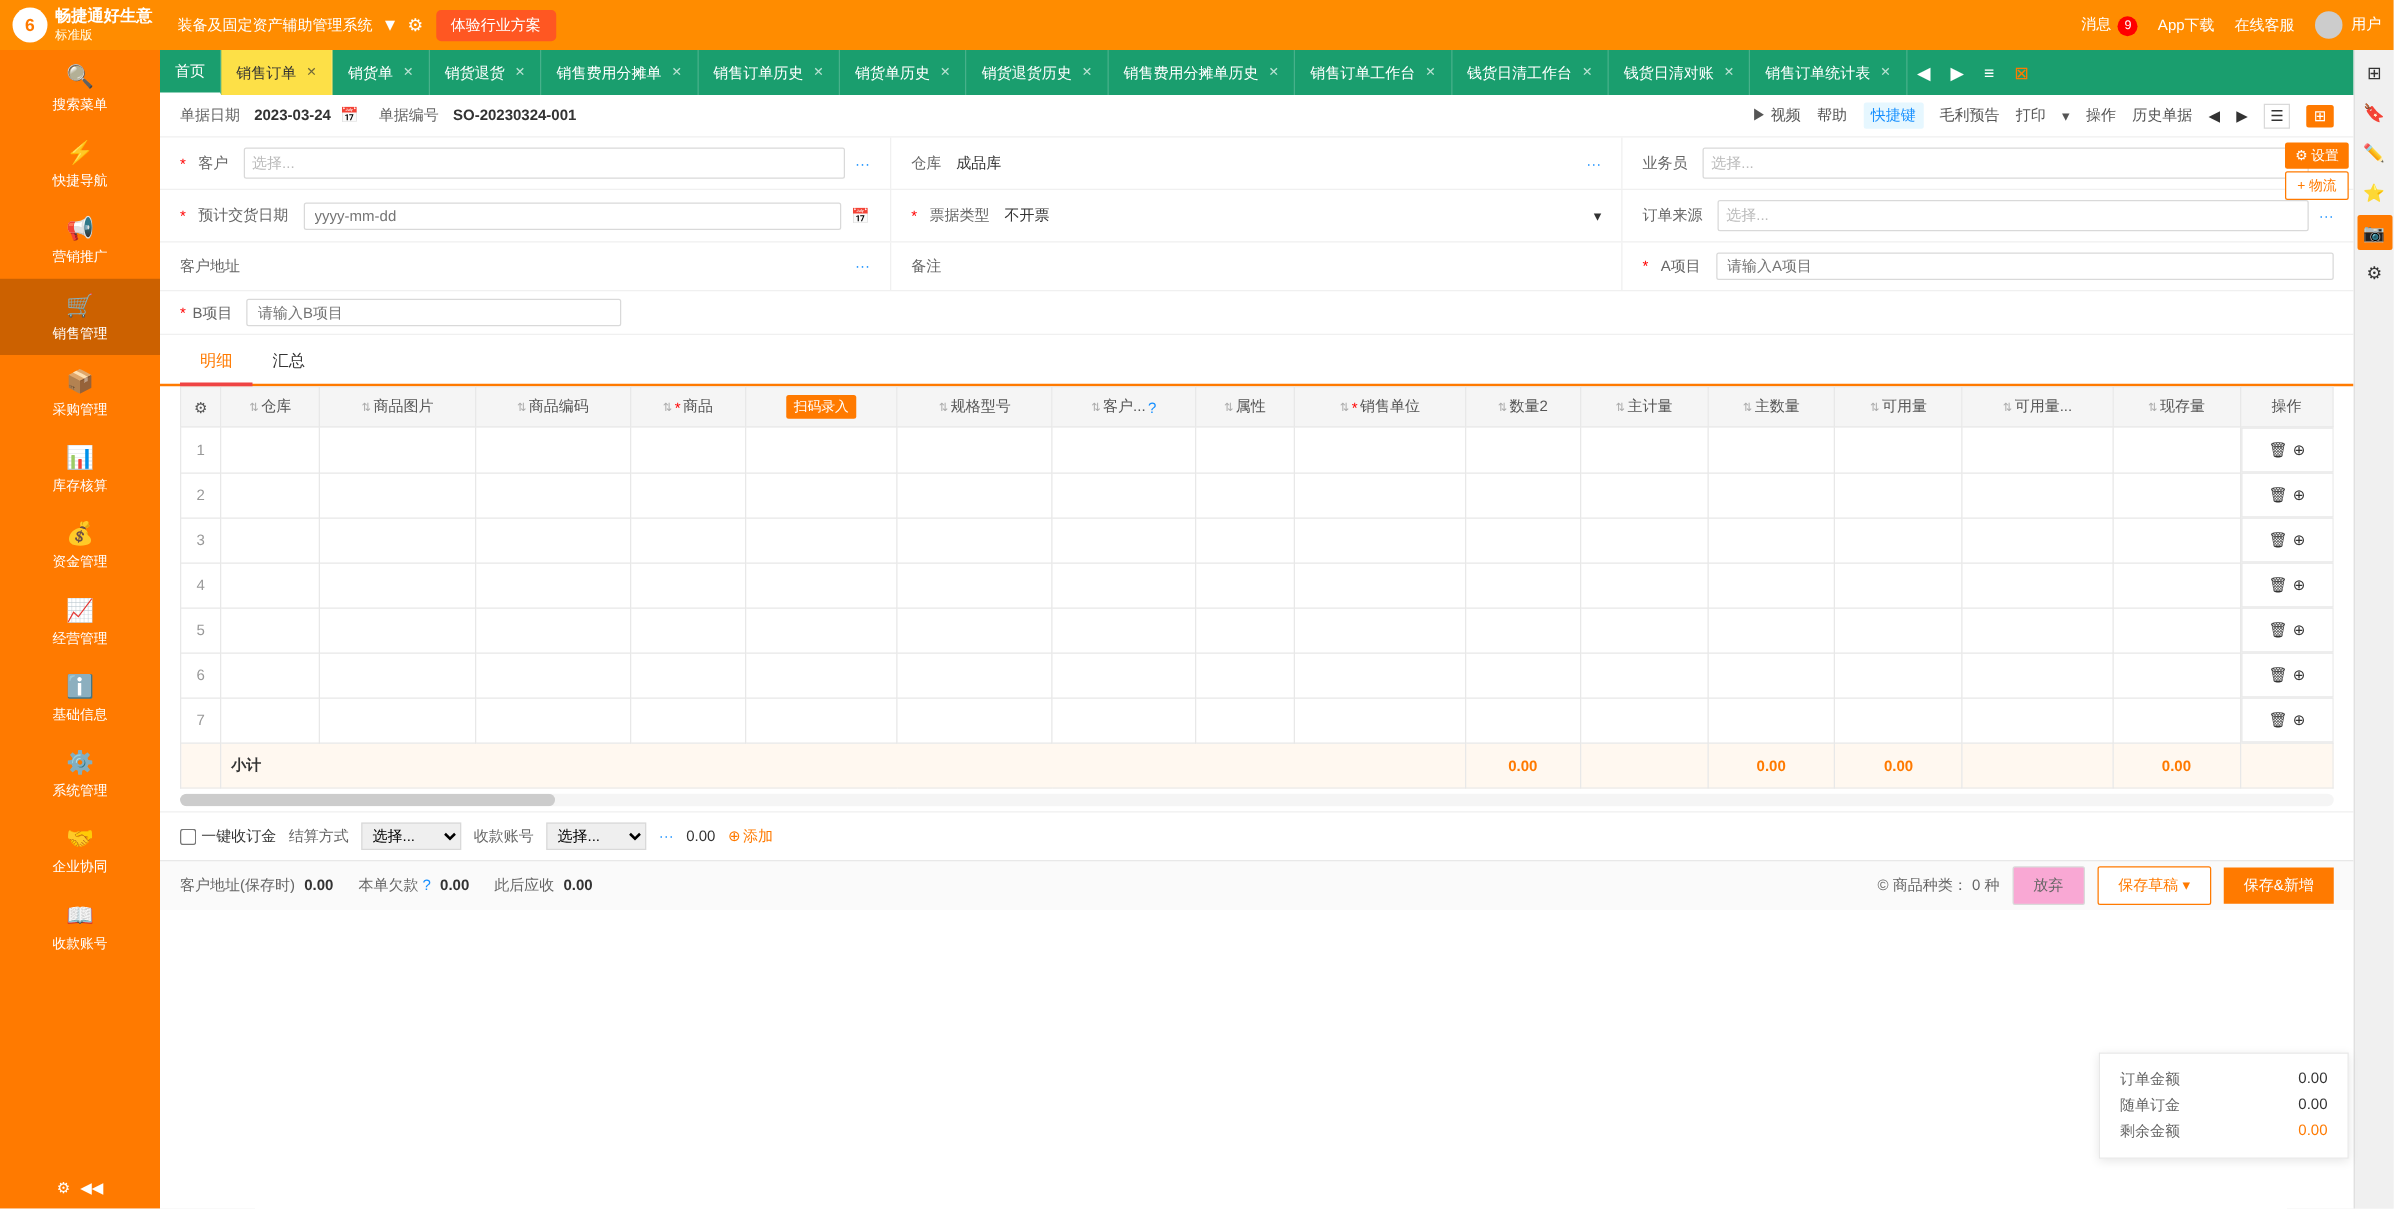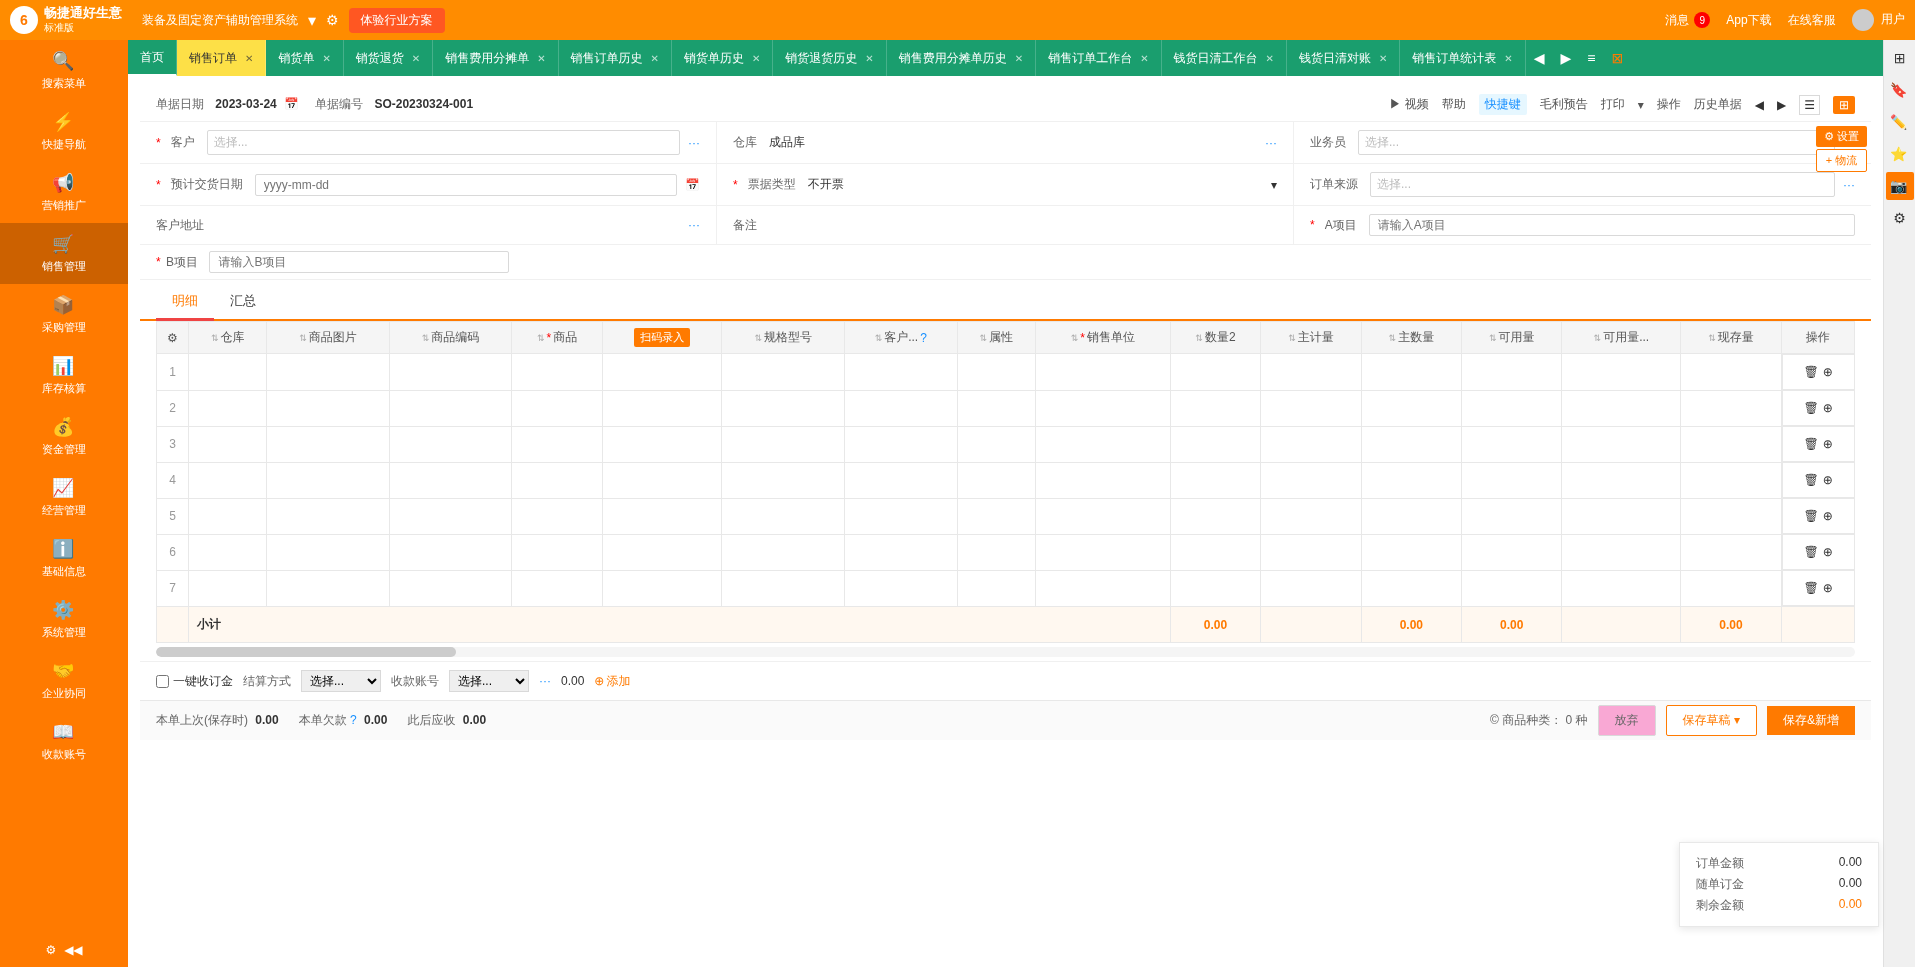--- a/index.html
+++ b/index.html
@@ -5,21 +5,21 @@
     * { box-sizing: border-box; margin: 0; padding: 0; }
     body { font-family: 'Microsoft YaHei', Arial, sans-serif; font-size: 12px; background: #f5f5f5; color: #333; overflow: hidden; }
 
     
     .app-container { display: flex; flex-direction: column; height: 967px; width: 1915px; }
     .top-bar { height: 40px; background: #ff8c00; display: flex; align-items: center; padding: 0 10px; gap: 10px; flex-shrink: 0; }
     .main-layout { display: flex; flex: 1; overflow: hidden; }
     .sidebar { width: 128px; background: #ff7a00; display: flex; flex-direction: column; flex-shrink: 0; }
     .content-area { flex: 1; display: flex; flex-direction: column; overflow: hidden; }
     .tab-bar { height: 36px; background: #1a9e6e; display: flex; align-items: center; flex-shrink: 0; overflow: hidden; }
-    .main-content { flex: 1; background: #fff; overflow-y: auto; padding: 12px; }
+    .main-content { flex: 1; background: #fff; overflow-y: auto; padding: 0; }
 
     
     .top-bar-logo { display: flex; align-items: center; gap: 6px; }
     .logo-icon { width: 28px; height: 28px; background: #fff; border-radius: 50%; display: flex; align-items: center; justify-content: center; color: #ff7a00; font-weight: bold; font-size: 14px; }
     .logo-text { color: #fff; font-size: 13px; font-weight: bold; line-height: 1.2; }
     .logo-sub { color: #ffe; font-size: 10px; }
     .top-bar-system { color: #fff; font-size: 12px; margin-left: 10px; }
     .top-bar-btn { background: #ff5722; color: #fff; border: none; border-radius: 4px; padding: 4px 12px; cursor: pointer; font-size: 12px; }
     .top-bar-right { margin-left: auto; display: flex; align-items: center; gap: 16px; color: #fff; font-size: 12px; }
     .top-bar-right span { cursor: pointer; }
@@ -635,21 +635,21 @@
           <span style="color:#1890ff; cursor:pointer;">···</span>
           <span>0.00</span>
           <span class="add-link">
             <span>⊕</span>
             <span>添加</span>
           </span>
         </div>
 
         <div class="footer-bar">
           <span>
-            <span style="color:#666;">本单上次(保存时)</span>
+            <span style="color:#666;">客户地址(保存时)</span>
             <strong style="margin-left:4px;">0.00</strong>
           </span>
           <span>
             <span style="color:#666;">
               <span>本单欠款</span>
               <span style="cursor:pointer; color:#1890ff;">?</span>
             </span>
             <strong style="margin-left:4px;">0.00</strong>
           </span>
           <span>

